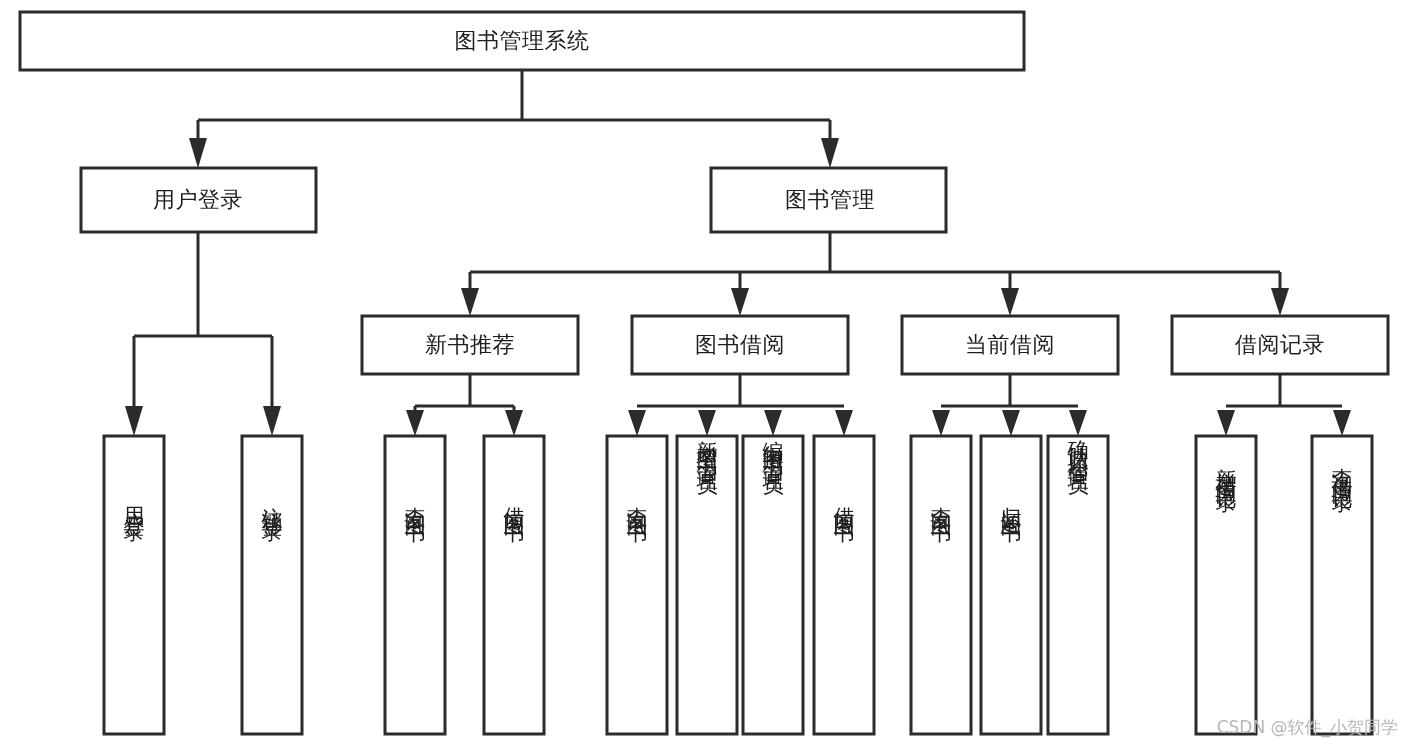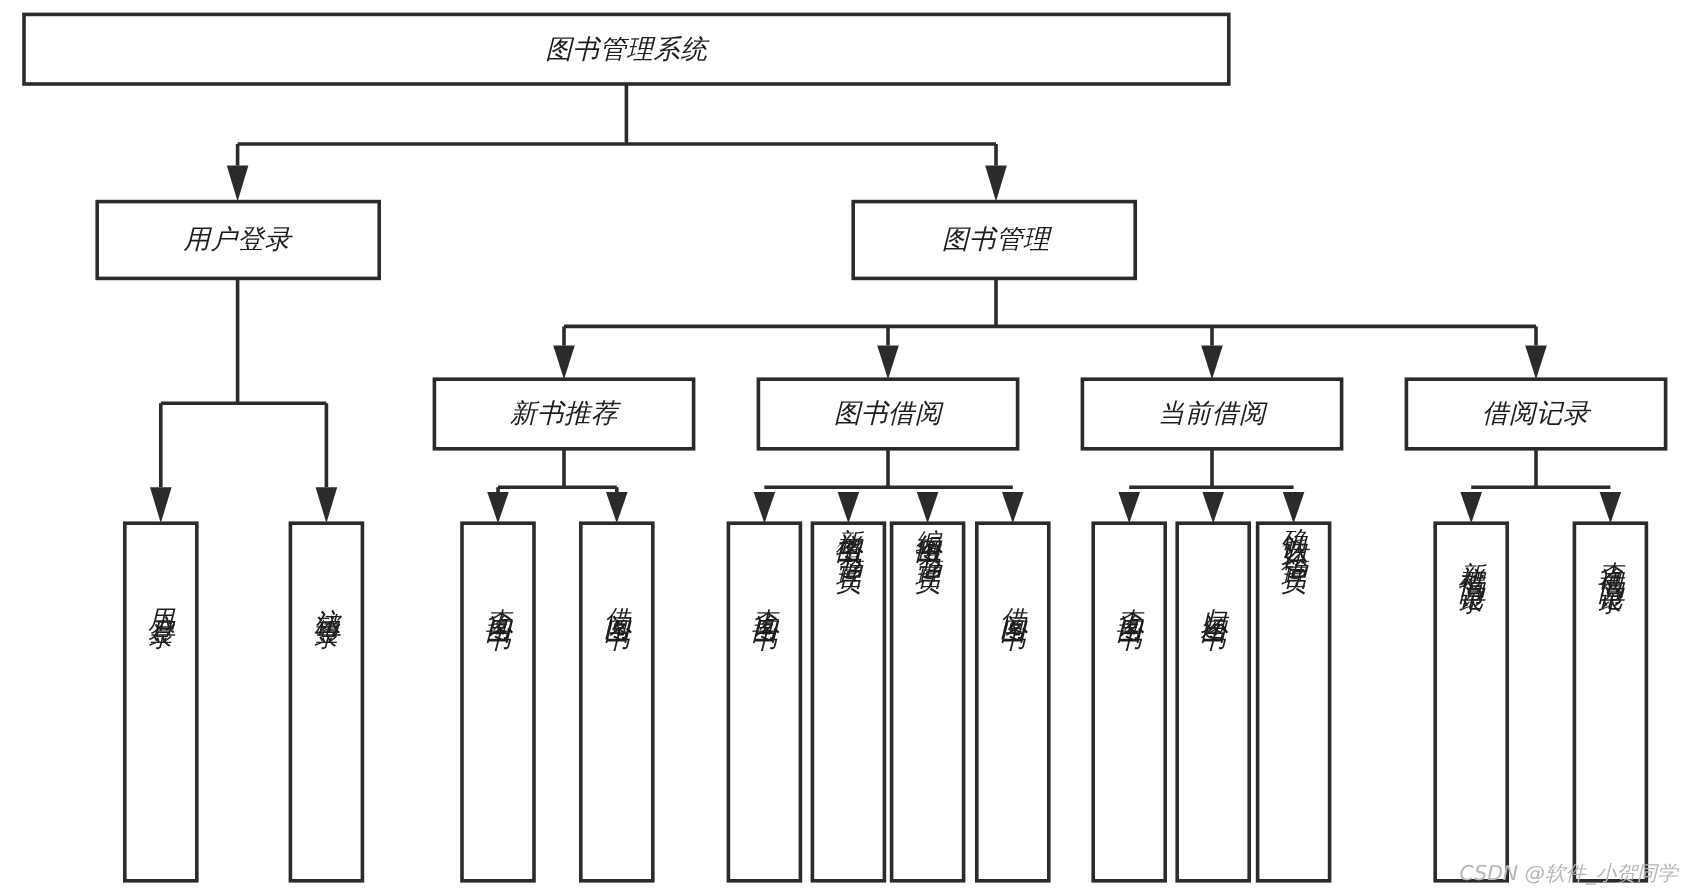--- a/index.html
+++ b/index.html
@@ -12,21 +12,20 @@
     width: 1405px;
     height: 747px;
     font-family: "DejaVu Sans", "Liberation Sans", sans-serif;
     overflow: hidden;
   }
   #diagram-root {
     position: relative;
     width: 1405px;
     height: 747px;
     background: #ffffff;
-    font-style: italic;
   }
   svg.diagram-canvas {
     display: block;
     width: 1405px;
     height: 747px;
   }
   .node-rect {
     fill: #ffffff;
     stroke: #2b2b2b;
     stroke-width: 3;

